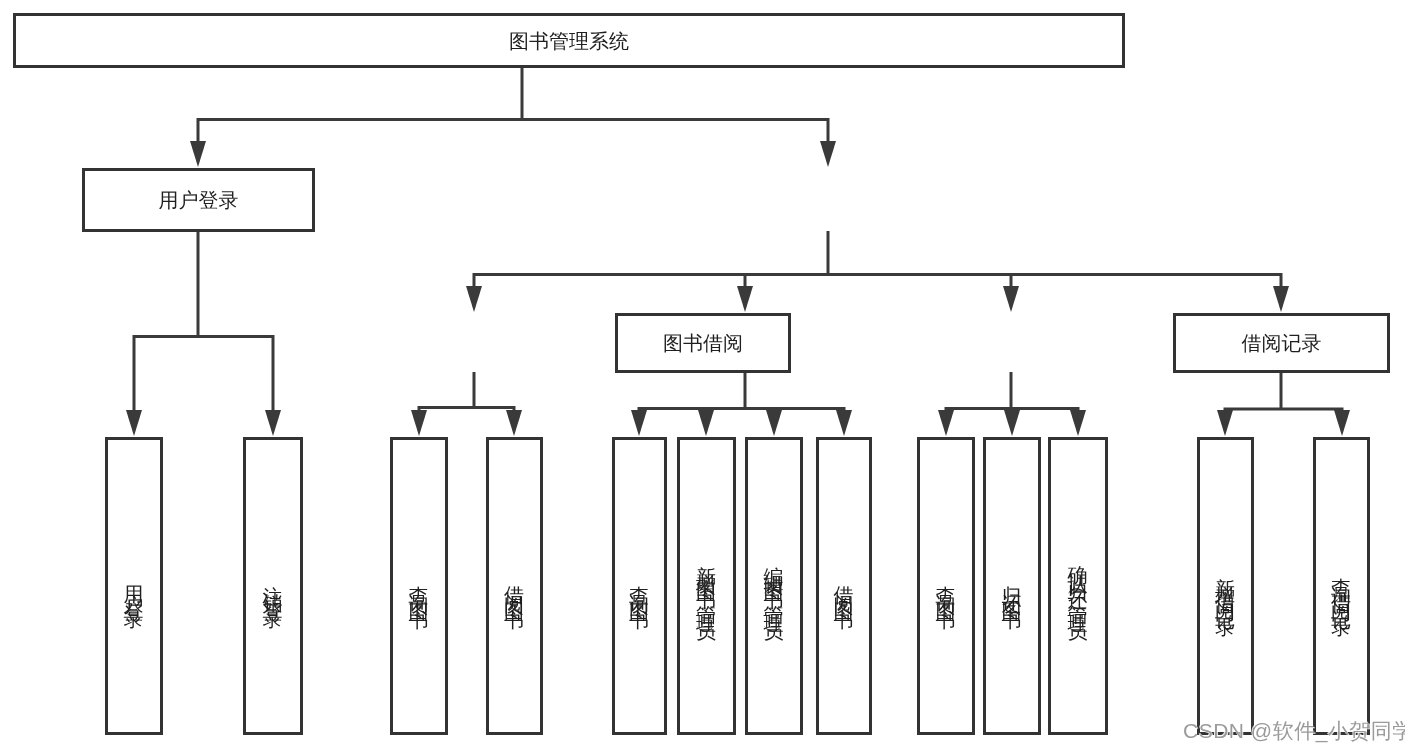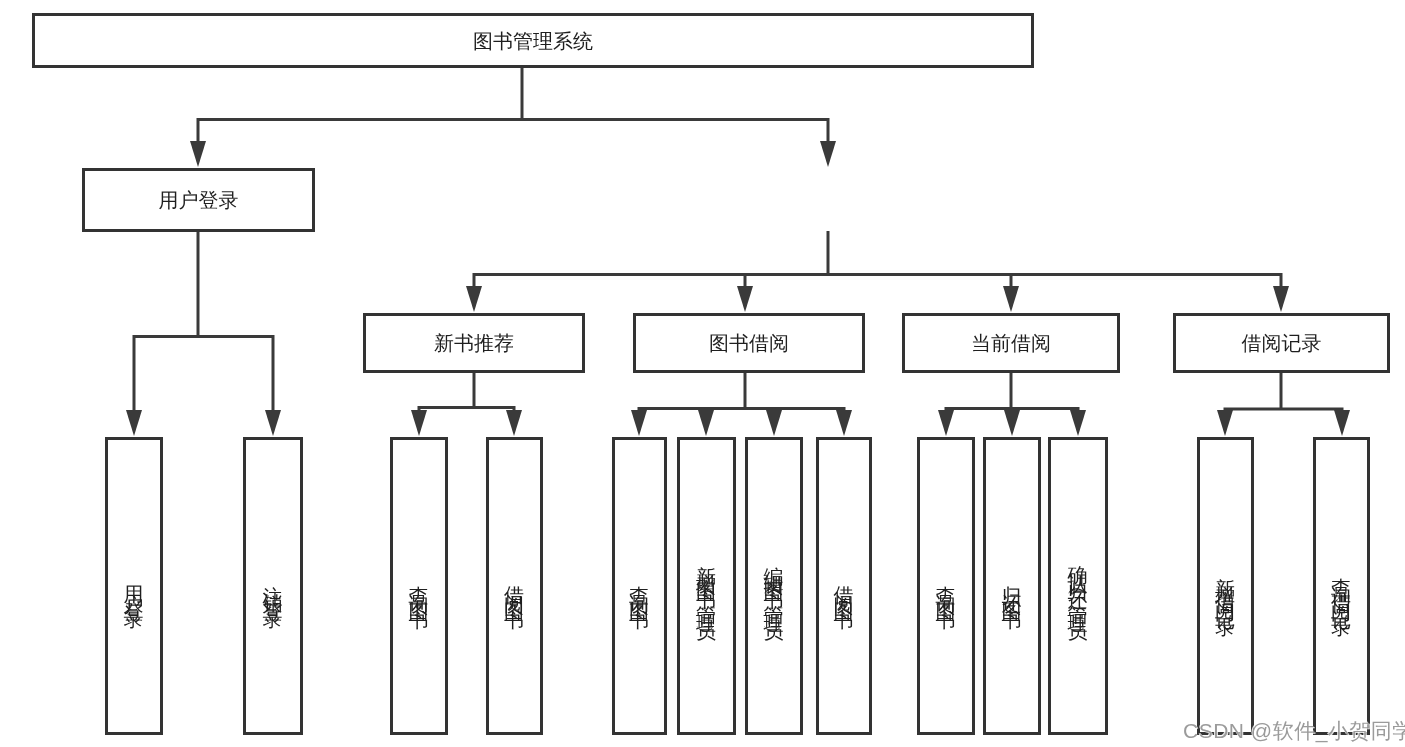--- a/index.html
+++ b/index.html
@@ -77,27 +77,25 @@
       <polygon points="766,410 782,410 774,436"></polygon>
       <polygon points="836,410 852,410 844,436"></polygon>
       <polygon points="938,410 954,410 946,436"></polygon>
       <polygon points="1004,410 1020,410 1012,436"></polygon>
       <polygon points="1070,410 1086,410 1078,436"></polygon>
       <polygon points="1217,410 1233,410 1225,436"></polygon>
       <polygon points="1334,410 1350,410 1342,436"></polygon>
     </g>
   </svg>
 
-  <div class="node h" style="left:32px;top:13px;width:1002px;height:55px">图书管理系统</div>
+  <div class="node h" style="left:13px;top:13px;width:1112px;height:55px">图书管理系统</div>
 
   <div class="node h" style="left:82px;top:168px;width:233px;height:64px">用户登录</div>
 
-  <div class="node h" style="left:363px;top:313px;width:222px;height:60px">新书推荐</div>
-  <div class="node h" style="left:633px;top:313px;width:232px;height:60px">图书借阅</div>
-  <div class="node h" style="left:902px;top:313px;width:218px;height:60px">当前借阅</div>
+  <div class="node h" style="left:615px;top:313px;width:176px;height:60px">图书借阅</div>
   <div class="node h" style="left:1173px;top:313px;width:217px;height:60px">借阅记录</div>
 
   <div class="node v" style="left:105px;top:437px;width:58px;height:298px">用户登录</div>
   <div class="node v" style="left:243px;top:437px;width:60px;height:298px">注销登录</div>
 
   <div class="node v" style="left:390px;top:437px;width:58px;height:298px">查询图书</div>
   <div class="node v" style="left:486px;top:437px;width:57px;height:298px">借阅图书</div>
 
   <div class="node v" style="left:612px;top:437px;width:55px;height:298px">查询图书</div>
   <div class="node v" style="left:677px;top:437px;width:59px;height:298px">新增图书（管理员）</div>

